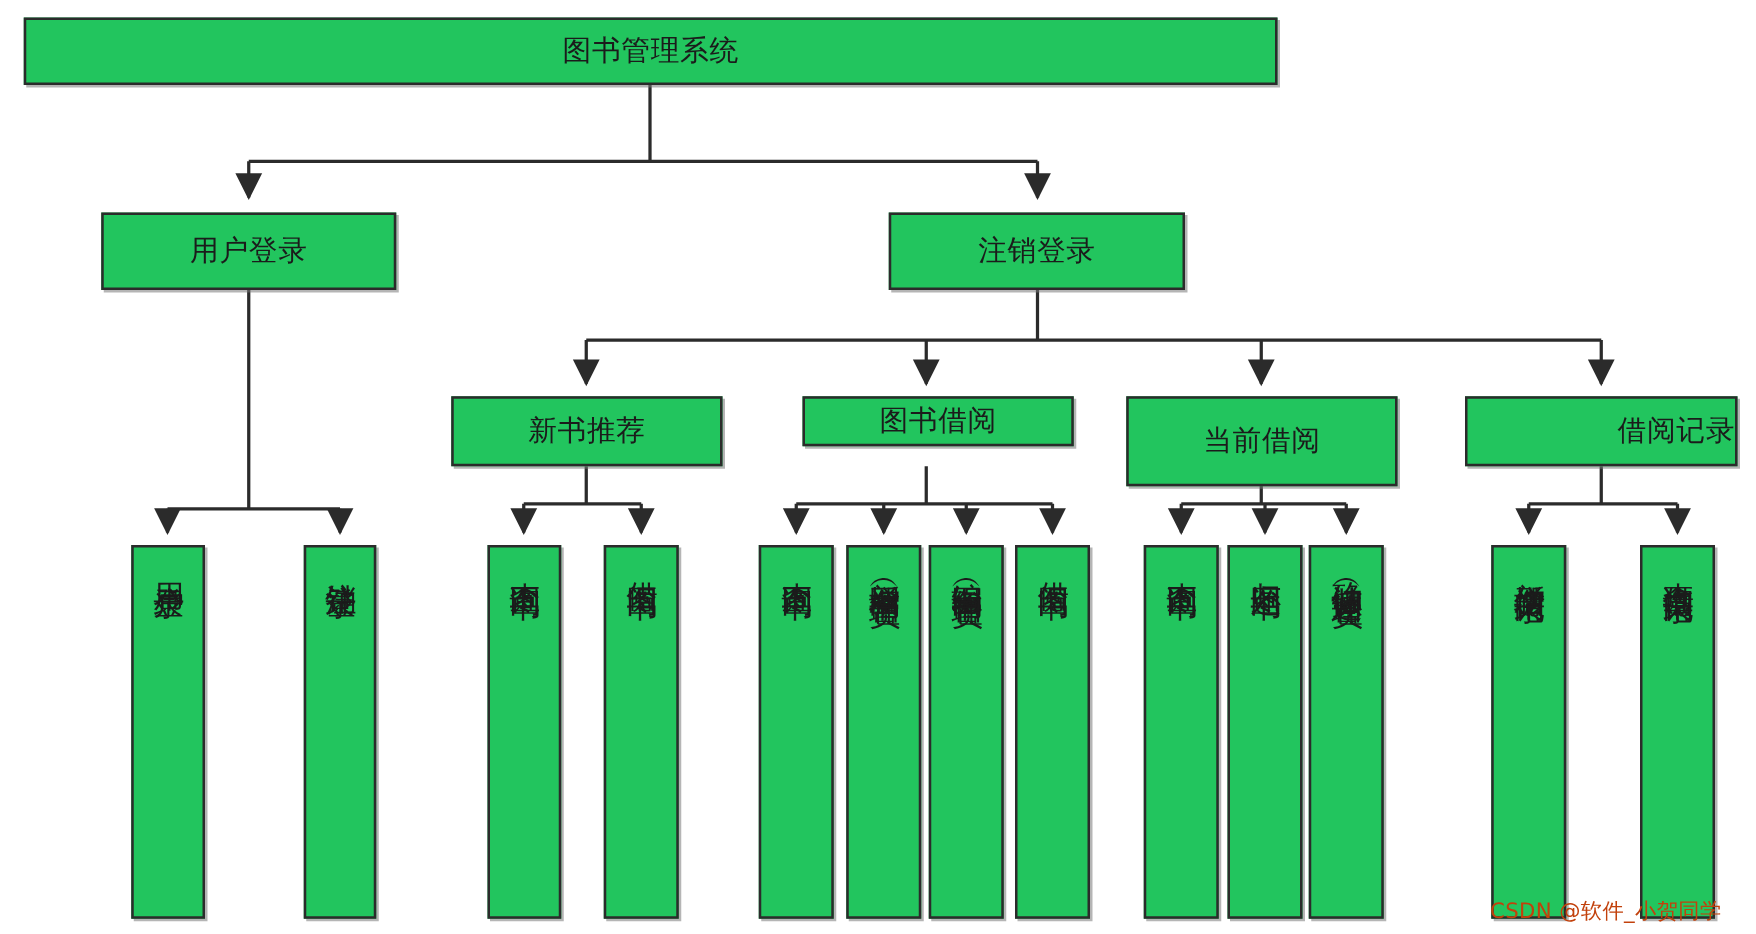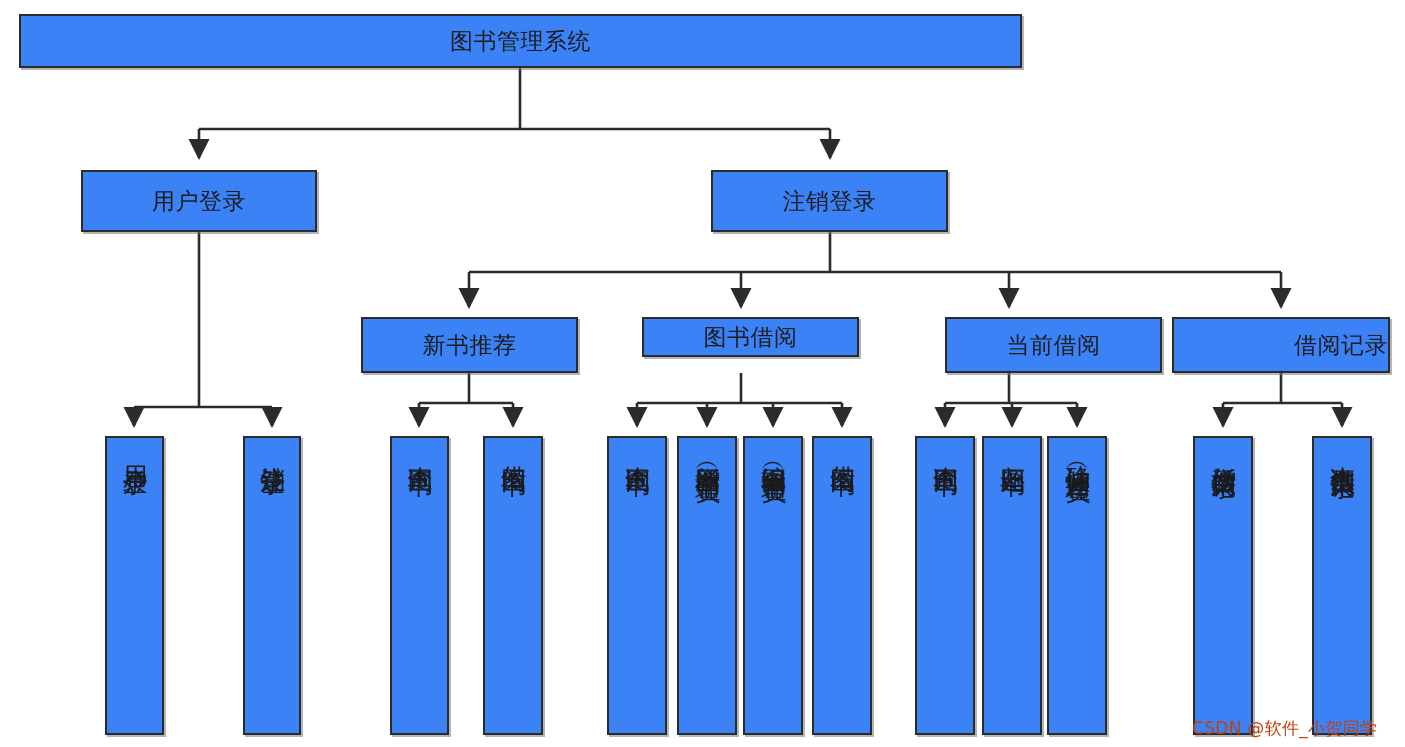--- a/index.html
+++ b/index.html
@@ -22,21 +22,21 @@
     position: absolute;
     left: 0;
     top: 0;
     width: 1405px;
     height: 747px;
     pointer-events: none;
   }
   .node {
     position: absolute;
     box-sizing: border-box;
-    background: #3b82f6;
+    background: #22c55e;
     border: 2px solid #2b2b2b;
     box-shadow: 2px 2px 0 0 rgba(120,120,120,0.55);
     display: flex;
     align-items: center;
     justify-content: center;
     color: #1b1b1b;
     z-index: 2;
   }
   .node .label {
     display: block;
@@ -137,21 +137,21 @@
   <div class="node horiz" style="left: 711px; top: 170px; width: 237px; height: 62px;">
     <span class="label">注销登录</span>
   </div>
 
   <div class="node horiz" style="left: 361px; top: 317px; width: 217px; height: 56px; align-items: center;">
     <span class="label">新书推荐</span>
   </div>
   <div class="node horiz" style="left: 642px; top: 317px; width: 217px; height: 40px;">
     <span class="label">图书借阅</span>
   </div>
-  <div class="node horiz" style="left: 901px; top: 317px; width: 217px; height: 56px; margin-left: 44px;">
+  <div class="node horiz" style="left: 901px; top: 317px; width: 217px; height: 72px;">
     <span class="label">当前借阅</span>
   </div>
   <div class="node horiz" style="left: 1172px; top: 317px; width: 218px; height: 56px; justify-content: flex-end;">
     <span class="label">借阅记录</span>
   </div>
 
   <div class="node vert" style="left: 105px; top: 436px; width: 59px; height: 299px;">
     <span class="label">用户登录</span>
   </div>
   <div class="node vert" style="left: 243px; top: 436px; width: 58px; height: 299px;">

